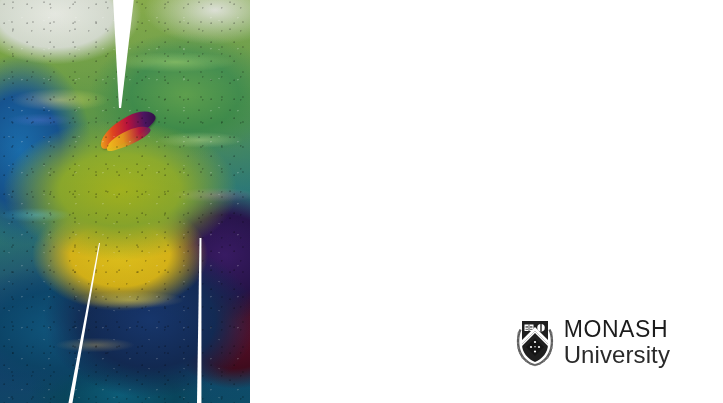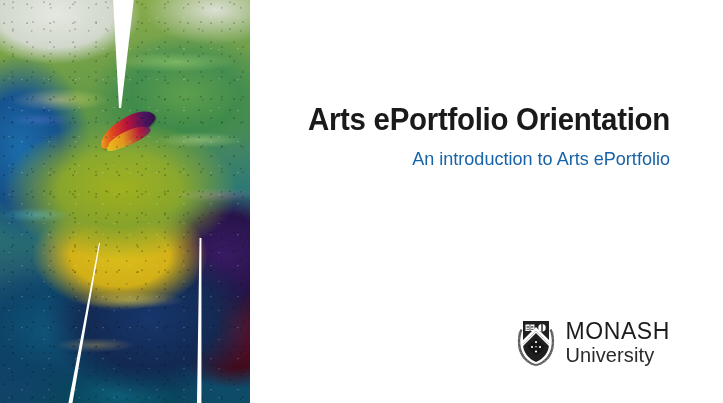--- a/index.html
+++ b/index.html
@@ -188,21 +188,21 @@
     display: block;
     font-family: "Liberation Sans", sans-serif;
     font-size: 23px;
     font-weight: normal;
     letter-spacing: 0.6px;
     color: #1c1c1c;
   }
   .logo-university {
     display: block;
     font-family: "Liberation Sans", sans-serif;
-    font-size: 20px;
+    font-size: 24px;
     font-weight: normal;
     letter-spacing: 0.1px;
     color: #2a2a2a;
     margin-top: 2px;
   }
 </style>
 </head>
 <body>
 
 <div class="slide">
@@ -215,24 +215,20 @@
     <div class="art-layer art-grain"></div>
     <div class="art-layer art-shade"></div>
 
     <div class="wedge wedge-top"></div>
     <div class="wedge wedge-bl"></div>
     <div class="wedge wedge-br"></div>
   </div>
 
   <div class="content">
 
-    <div class="title-block">
-      <h1 class="slide-title">Arts ePortfolio Orientation</h1>
-      <p class="slide-subtitle">An introduction to Arts ePortfolio</p>
-    </div>
 
     <div class="logo">
       <svg class="logo-crest" viewBox="0 0 80 98">
 
         <g fill="#5e5e5e">
           <path d="M9 22 C2 34 2 58 9 72 C16 86 28 94 40 96 C52 94 64 86 71 72 C78 58 78 34 71 22
                    L67 24 C73 36 73 57 67 69 C61 82 50 90 40 92 C30 90 19 82 13 69 C7 57 7 36 13 24 Z"></path>
         </g>
 
         <g fill="#7a7a7a">

